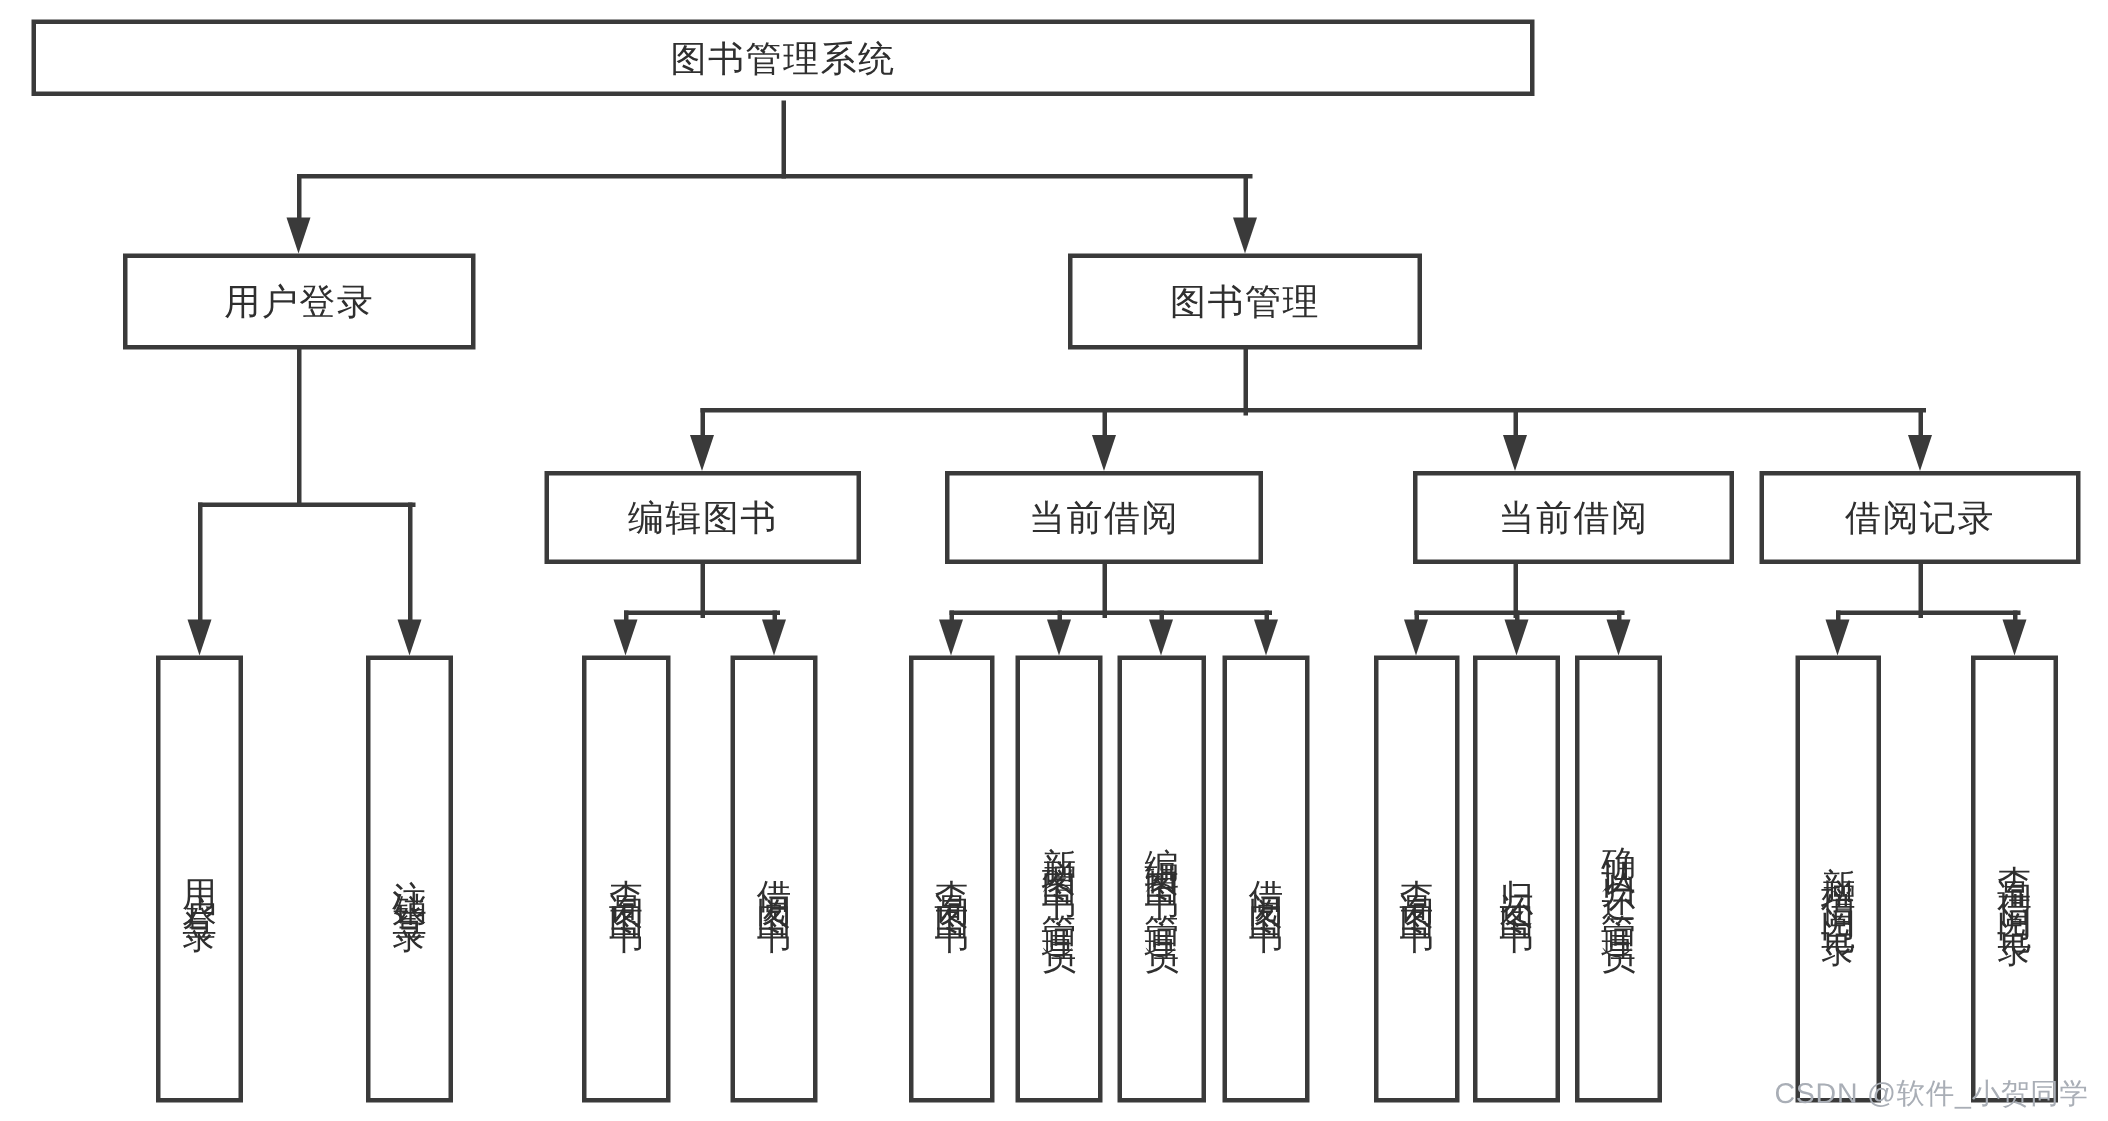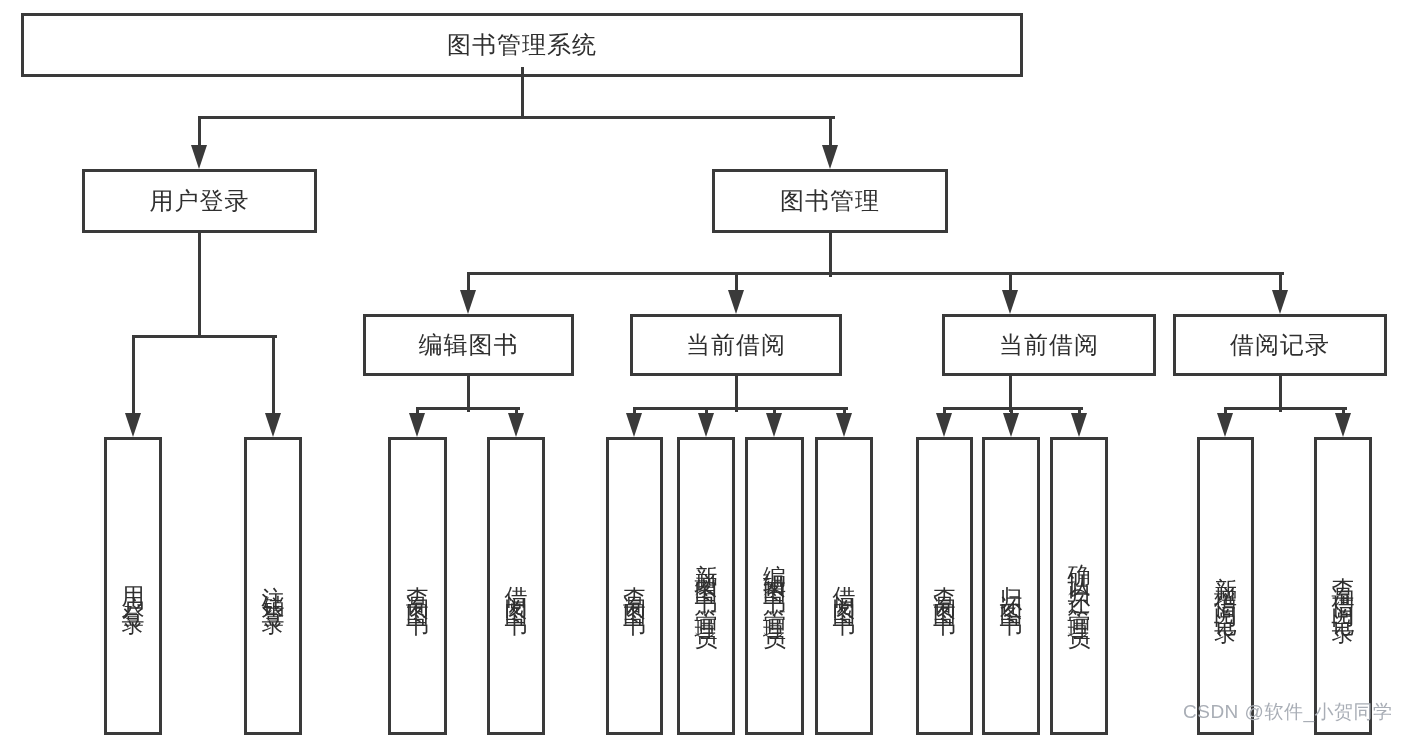--- a/index.html
+++ b/index.html
@@ -42,33 +42,33 @@
   .arrow {
     position: absolute;
     width: 0; height: 0;
     border-left: 8px solid transparent;
     border-right: 8px solid transparent;
     border-top: 24px solid var(--line, #3a3a3a);
   }
   .watermark {
     position: absolute;
     left: 1183px;
-    top: 699px;
+    top: 716px;
     font-size: 19px;
     color: var(--wm, #a9aeb6);
     letter-spacing: 0.5px;
     white-space: nowrap;
   }
 </style>
 </head>
 <body>
 
 <div class="canvas" style="--line: #3a3a3a; --text: #2f2f2f; --wm: #a9aeb6; --bg: #ffffff;">
 
-  <div class="node" style="left:21px; top:13px; width:1002px; height:64px;">
+  <div class="node" style="left:21px; top:13px; width:1002px; height:51px;">
     <span>图书管理系统</span>
   </div>
 
   <div class="node" style="left:82px; top:169px; width:235px; height:64px;">
     <span>用户登录</span>
   </div>
   <div class="node" style="left:712px; top:169px; width:236px; height:64px;">
     <span>图书管理</span>
   </div>
 

